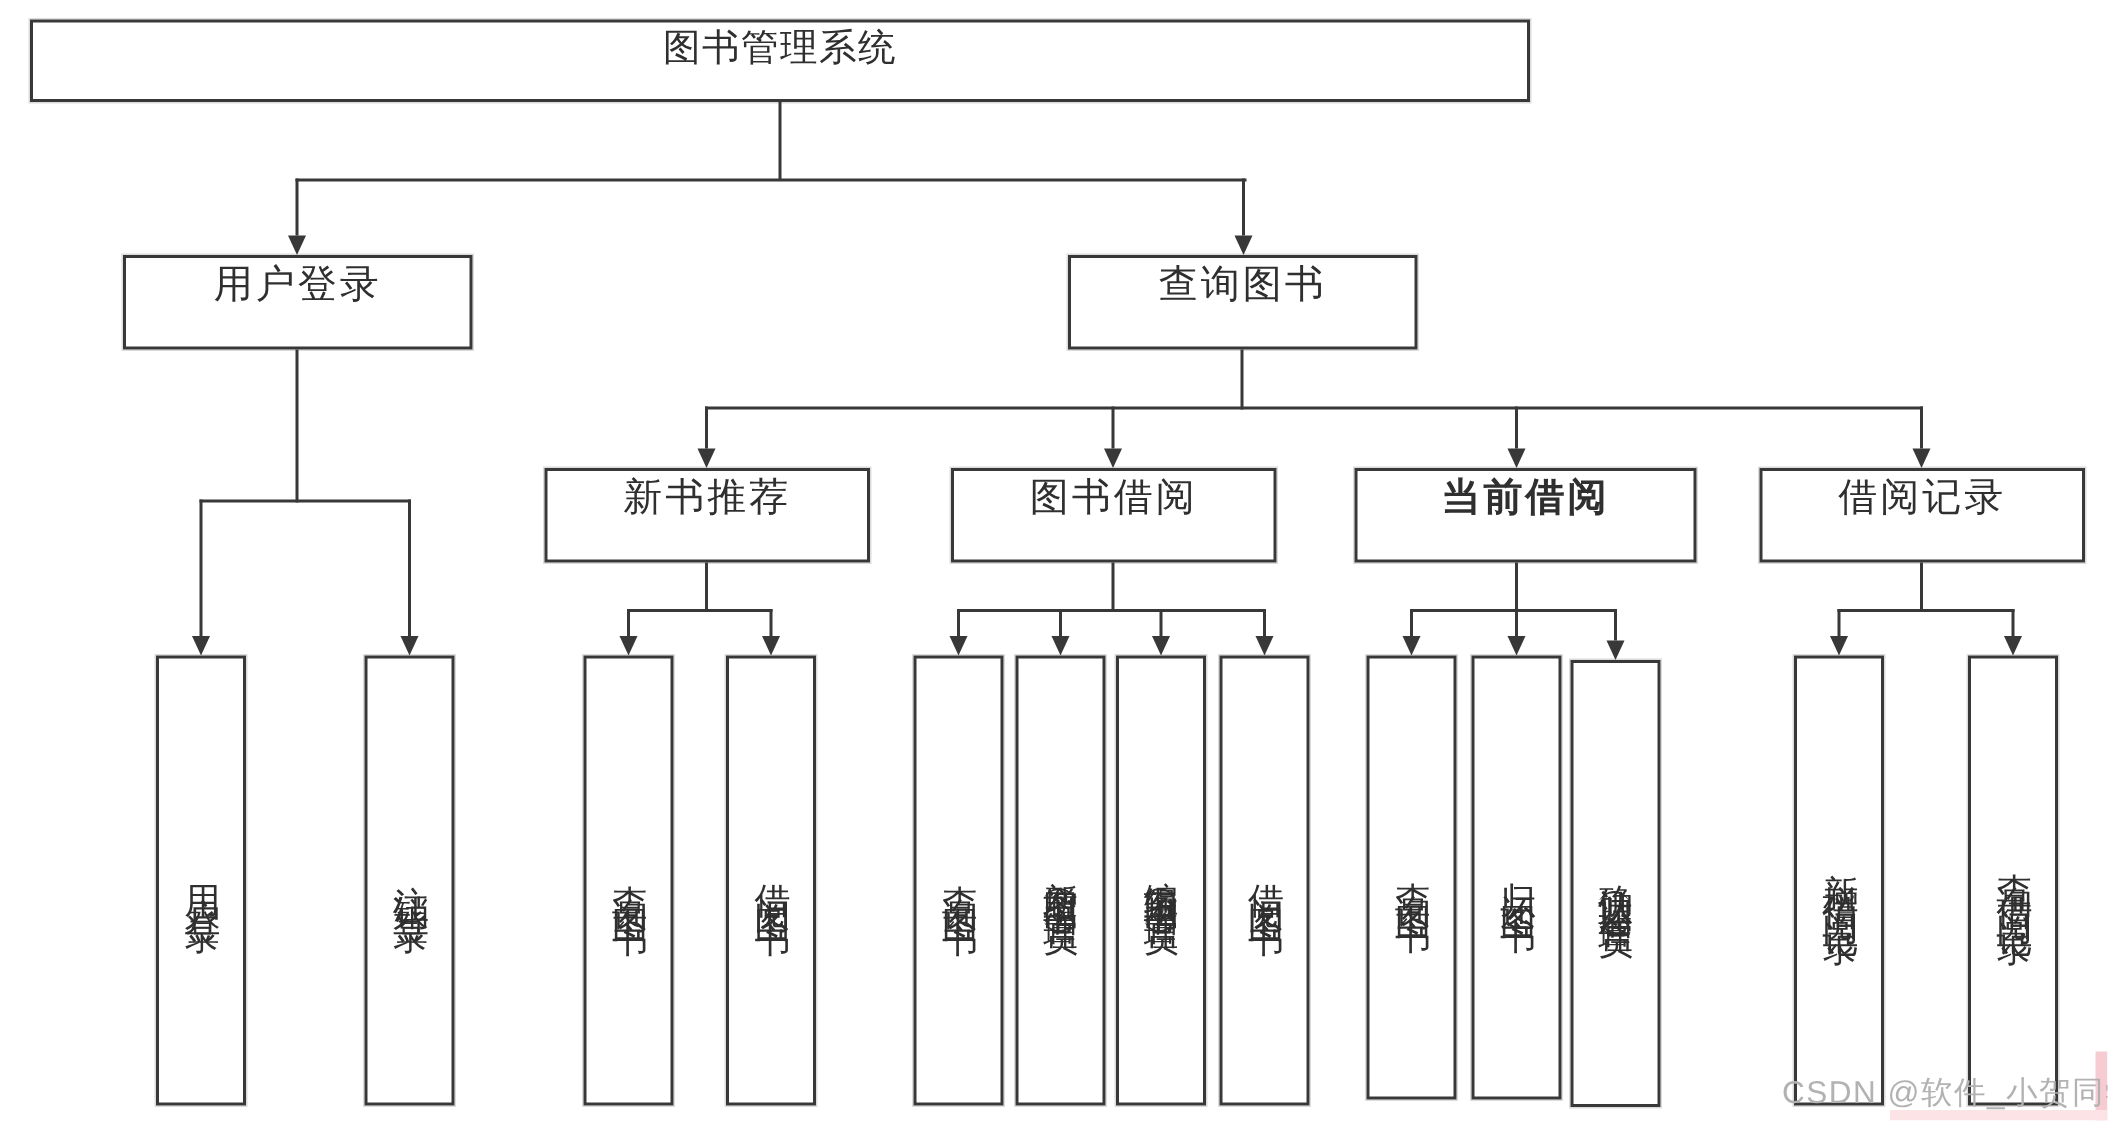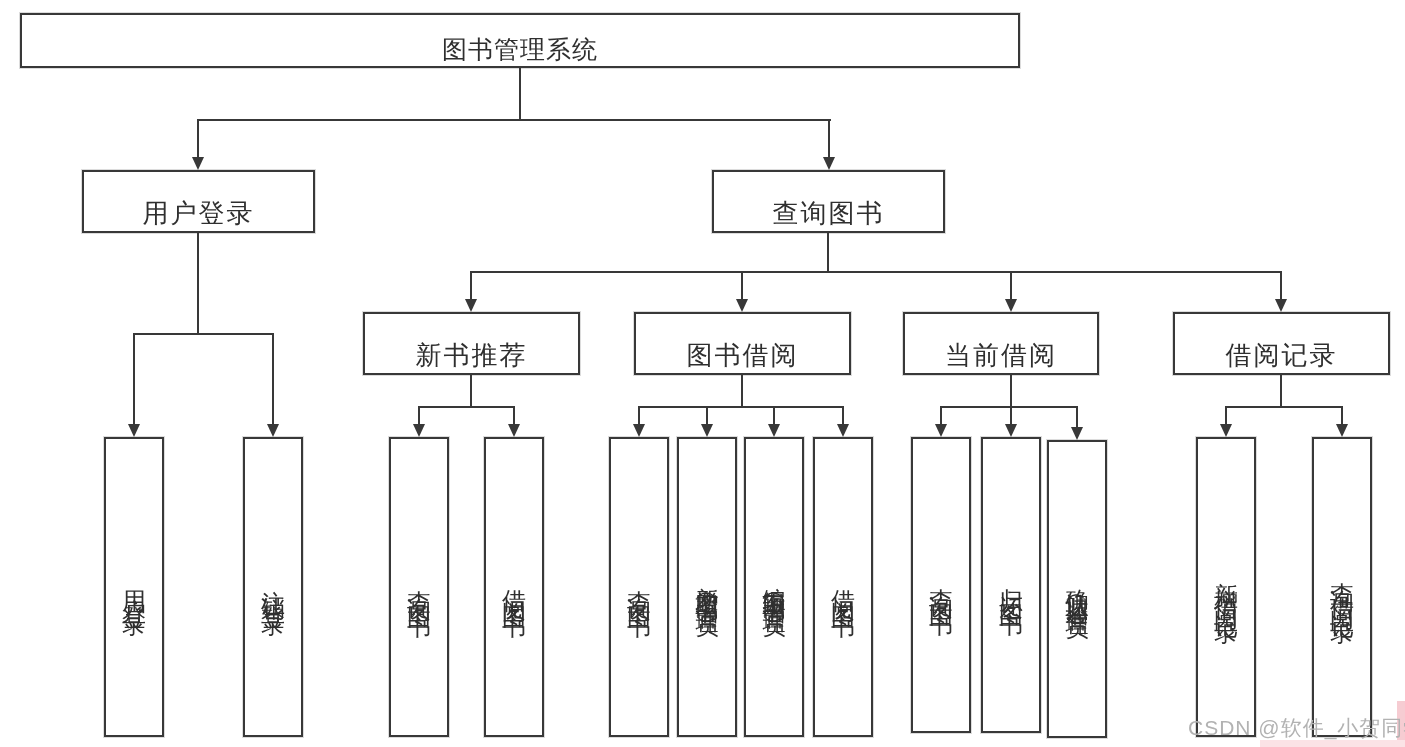--- a/index.html
+++ b/index.html
@@ -17,21 +17,21 @@
     height:747px;
     background:#ffffff;
     overflow:hidden;
   }
   .box{
     position:absolute;
     box-sizing:border-box;
     border:2px solid var(--line);
     background:#ffffff;
     display:flex;
-    align-items:flex-end;
+    align-items:flex-start;
     justify-content:center;
     color:var(--ink);
     box-shadow:0 0 0 1px rgba(60,60,60,.18);
   }
   .box.l1{font-size:25px;letter-spacing:1px;}
   .box.l2,.box.l3{font-size:26px;letter-spacing:2px;}
   .vbox{
     position:absolute;
     box-sizing:border-box;
     border:2px solid var(--line);
@@ -127,21 +127,21 @@
   <div class="arrow" style="left:1005px;top:299px;"></div>
   <div class="vline" style="left:1280px;top:271px;height:28px;"></div>
   <div class="arrow" style="left:1275px;top:299px;"></div>
 
   <div class="box l3" style="left:363px;top:312px;width:217px;height:63px;">
     <span>新书推荐</span>
   </div>
   <div class="box l3" style="left:634px;top:312px;width:217px;height:63px;">
     <span>图书借阅</span>
   </div>
-  <div class="box l3" style="left:903px;top:312px;width:196px;height:63px;">
+  <div class="box l3" style="left:903px;top:312px;width:228px;height:63px;font-weight:bold;">
     <span>当前借阅</span>
   </div>
   <div class="box l3" style="left:1173px;top:312px;width:217px;height:63px;">
     <span>借阅记录</span>
   </div>
 
   <div class="vline" style="left:470px;top:375px;height:33px;"></div>
   <div class="hline" style="left:418px;top:406px;width:97px;"></div>
   <div class="vline" style="left:418px;top:406px;height:18px;"></div>
   <div class="arrow" style="left:413px;top:424px;"></div>

